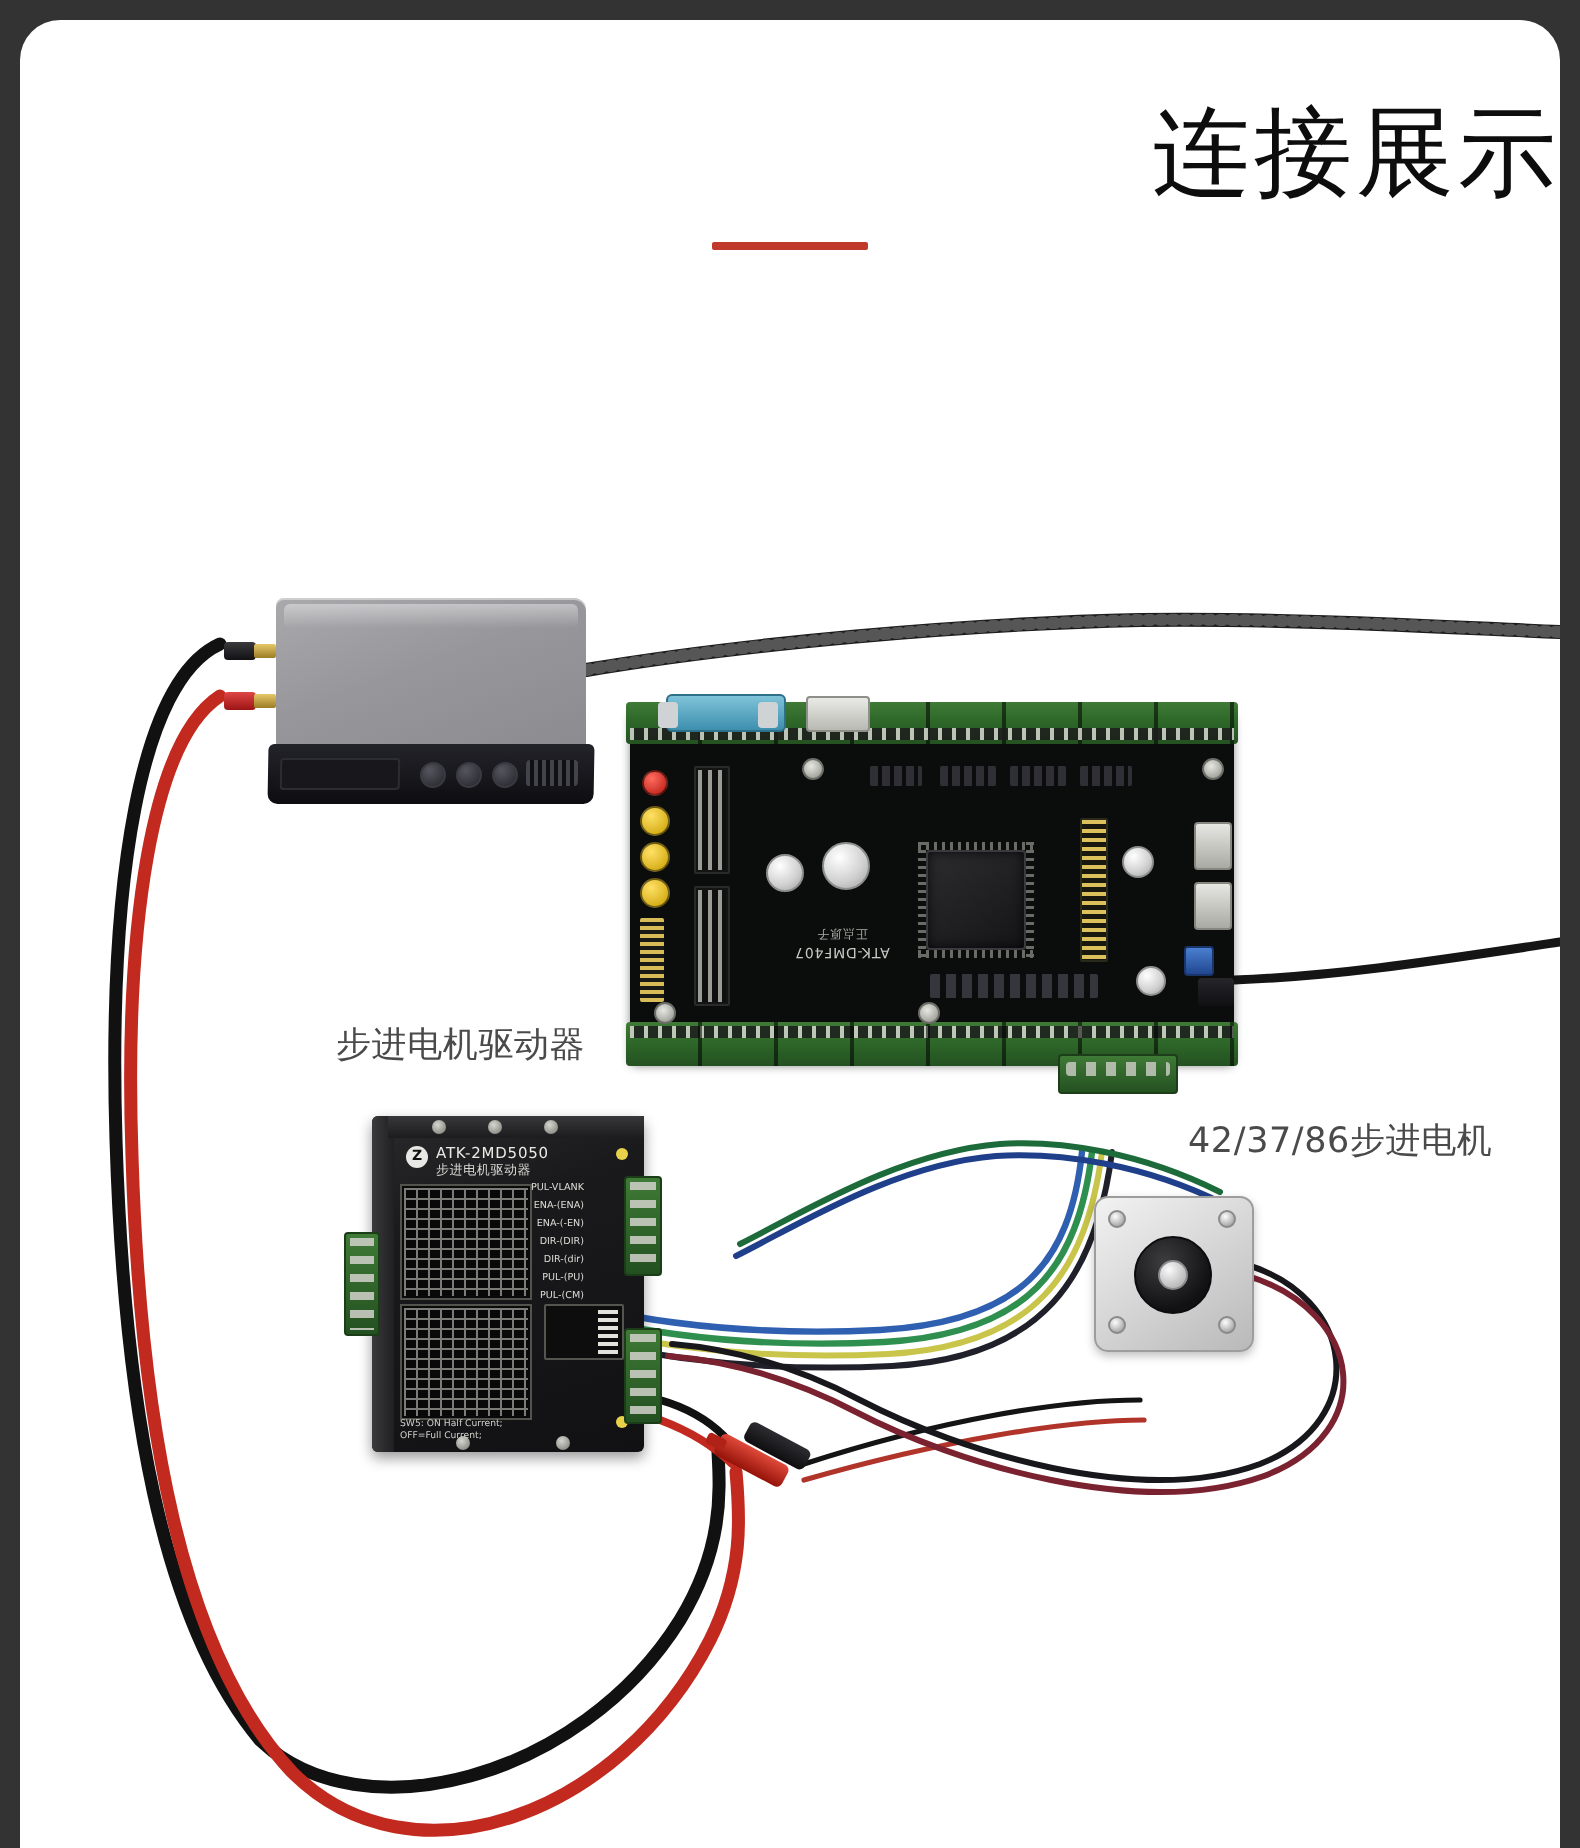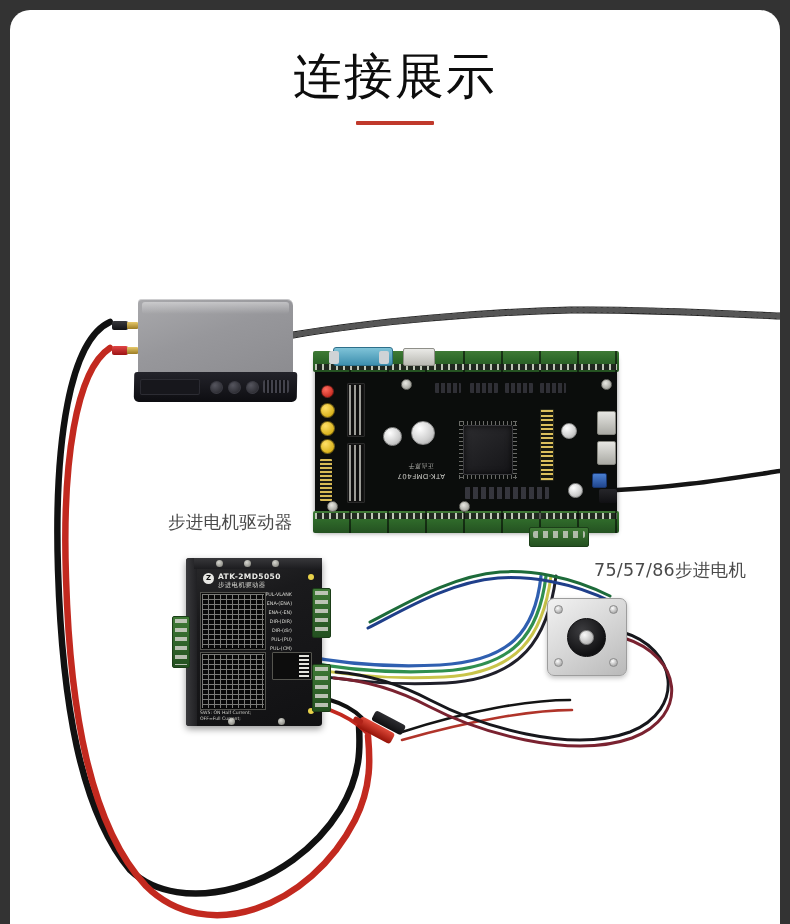--- a/index.html
+++ b/index.html
@@ -12,21 +12,21 @@
   }
   #page{position:relative;width:790px;height:924px;background:#333333;}
   #card{
     position:absolute;left:10px;top:10px;
     width:770px;height:914px;
     background:#ffffff;
     border-radius:20px 20px 0 0;
     overflow:hidden;
   }
   
-  #title-block{position:absolute;left:0;top:42px;width:770px;text-align:center;}
+  #title-block{position:absolute;left:0;top:42px;width:770px;text-align:right;}
   #page-title{
     font-size:49px;line-height:1;color:#0d0d0d;
     font-weight:400;letter-spacing:2px;
     font-family:"DejaVu Sans","Liberation Sans",sans-serif;
   }
   #title-rule{
     margin:20px auto 0;width:78px;height:4px;background:#c0392b;border-radius:1px;
   }
   
   .caption{
@@ -233,21 +233,21 @@
   }
   .dr-screw{position:absolute;width:7px;height:7px;border-radius:50%;
     background:radial-gradient(circle at 40% 35%,#d6d6d0,#76766f);}
   #drs1{left:30px;top:2px;} #drs2{left:58px;top:2px;} #drs3{left:86px;top:2px;}
   #drs4{left:42px;top:160px;} #drs5{left:92px;top:160px;}
   #dr-logo{
     position:absolute;left:17px;top:15px;width:11px;height:11px;border-radius:50%;
     background:#e8e8e4;color:#111;font-size:7px;line-height:11px;text-align:center;font-weight:bold;
   }
   #dr-title{position:absolute;left:32px;top:14px;color:#e9e9e5;font-size:7.5px;letter-spacing:.4px;
-    font-family:"DejaVu Sans","Liberation Sans",sans-serif;font-weight:bold;}
+    font-family:"DejaVu Sans","Liberation Sans",sans-serif;}
   #dr-sub{position:absolute;left:32px;top:23px;color:#d8d8d3;font-size:6.5px;letter-spacing:.3px;}
   .dr-table{
     position:absolute;background:#090909;border:1px solid #53534e;
   }
   .dr-table .rows{
     position:absolute;left:1px;right:1px;top:1px;bottom:1px;
     background:
       repeating-linear-gradient(180deg,#d9d9d3 0 1px,transparent 1px 5px),
       repeating-linear-gradient(90deg,#d9d9d3 0 1px,transparent 1px 6px);
     opacity:.55;
@@ -329,21 +329,21 @@
 
 <div id="page">
   <div id="card">
 
     <div id="title-block">
       <div id="page-title">连接展示</div>
       <div id="title-rule"></div>
     </div>
 
     <div class="caption" id="cap-driver">步进电机驱动器</div>
-    <div class="caption" id="cap-motor">75/57/86步进电机</div>
+    <div class="caption" id="cap-motor">42/37/86步进电机</div>
 
     <svg class="scene" id="wire-layer" viewBox="0 0 770 914">
 
       <path d="M283,325 C360,312 470,302 560,300 C640,299 720,304 770,306" stroke="#1c1c1c" stroke-width="7" fill="none" stroke-linecap="round"></path>
       <path d="M283,325 C360,312 470,302 560,300 C640,299 720,304 770,306" stroke="#6a6a6a" stroke-width="6" fill="none" stroke-linecap="round" stroke-dasharray="2 4" opacity="0.75"></path>
 
       <path d="M607,480 C660,478 710,470 770,461" stroke="#151515" stroke-width="4.5" fill="none" stroke-linecap="round"></path>
 
       <path d="M100,312 C60,330 44,430 48,560 C52,690 70,800 120,860 C170,908 280,880 330,800 C352,764 350,735 349,716" stroke="#111111" stroke-width="6.5" fill="none" stroke-linecap="round"></path>
 

